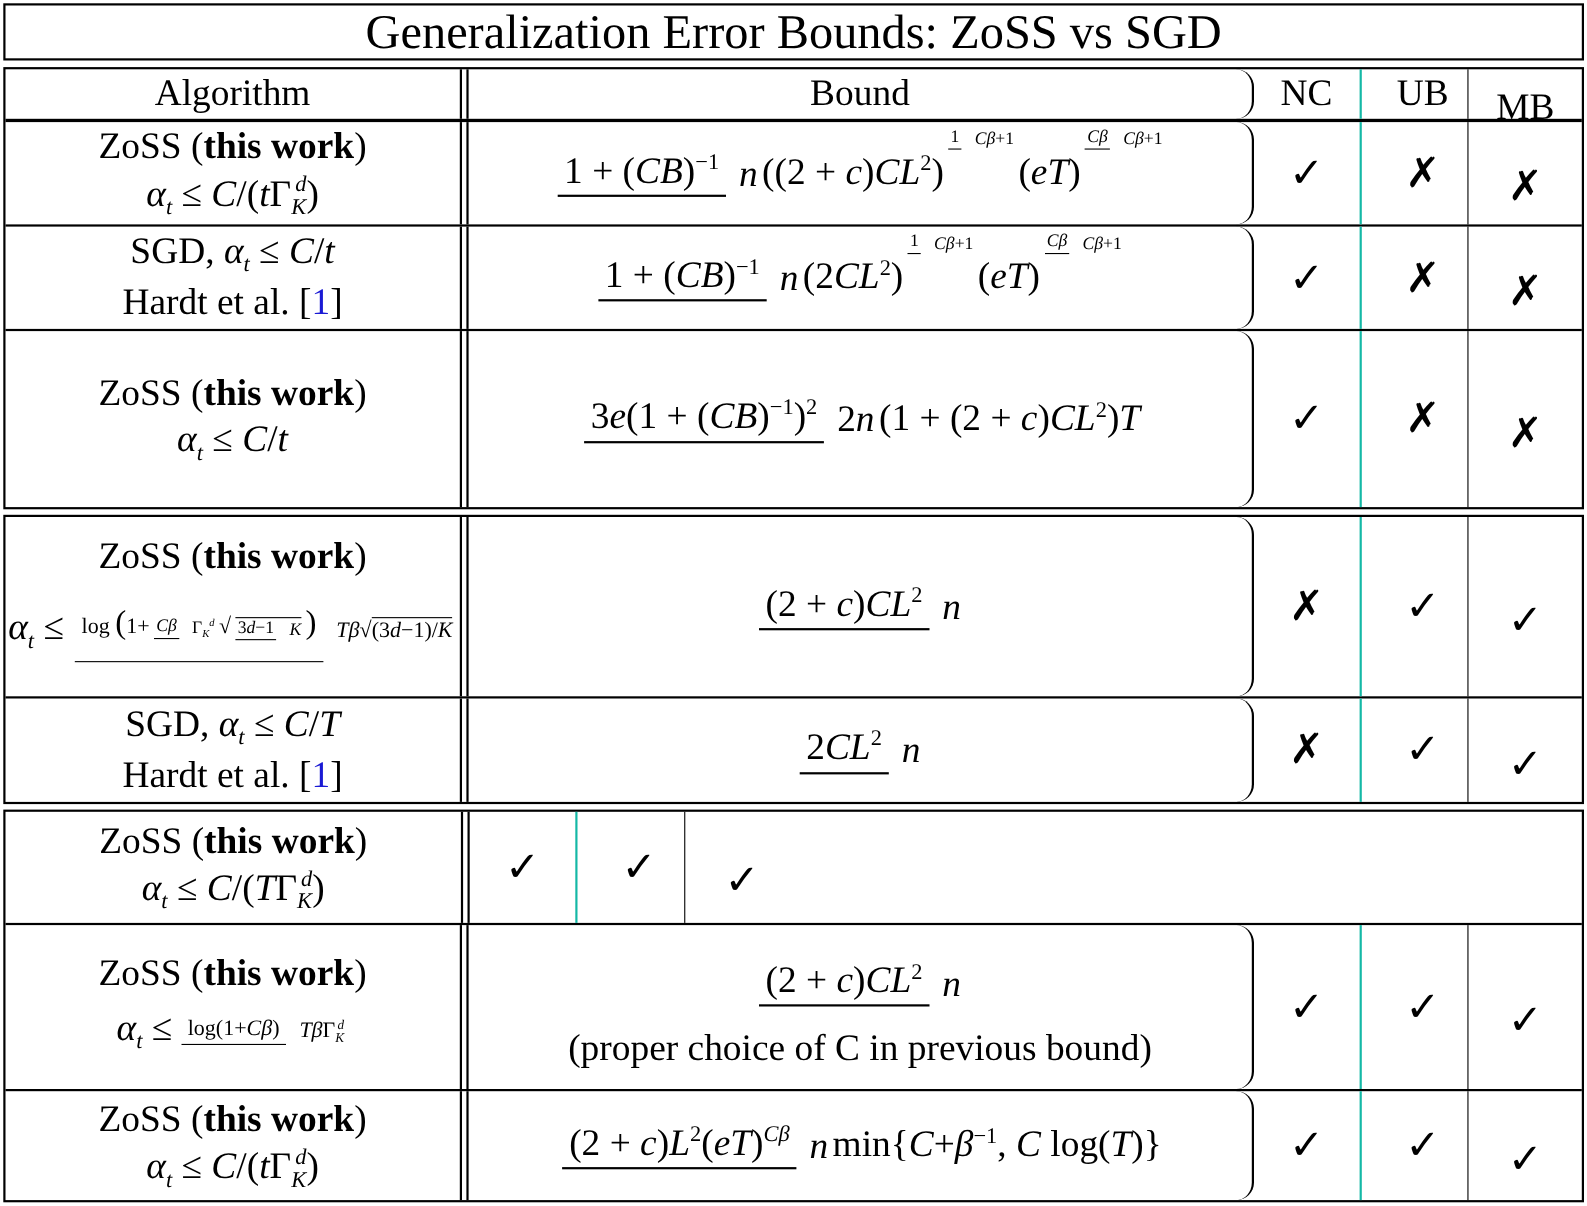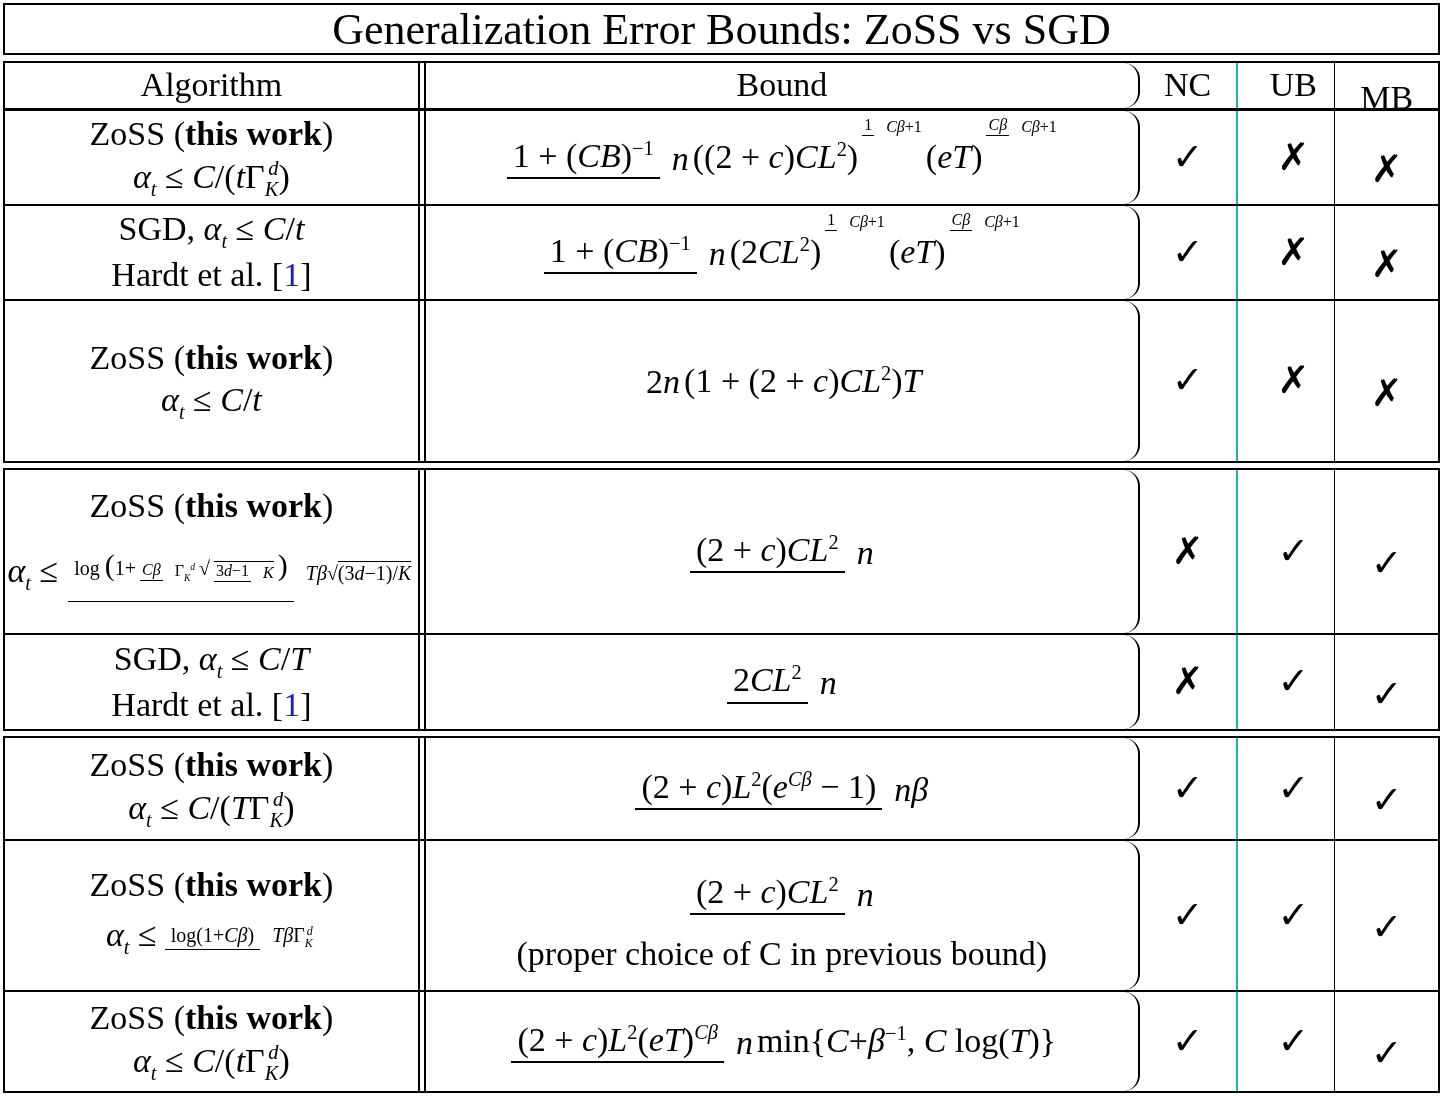--- a/index.html
+++ b/index.html
@@ -140,20 +140,21 @@
       <div>
         <span>ZoSS</span>
         <span>(</span><span class="b">this work</span><span>)</span>
       </div>
       <div class="m">α<sub>t</sub> <span class="r">≤</span> C<span class="r">/</span>t</div>
     </div>
     <div class="cell c-gap"></div>
     <div class="cell c-bound">
       <div class="expr m">
         <span class="frac">
+            <span class="num"><span class="r">3</span>e<span class="r">(1 + (</span>CB<span class="r">)</span><sup class="r">−1</sup><span class="r">)</span><sup class="r">2</sup></span>
             <span class="den"><span class="r">2</span>n</span>
           </span>
         <span><span class="r">(1 + (2 + </span>c<span class="r">)</span>CL<sup class="r">2</sup><span class="r">)</span>T</span>
       </div>
     </div>
     <div class="cell c-nc">
         <span class="mark">✓</span>
       </div>
     <div class="cell c-ub">
         <span class="mark">✗</span>
@@ -239,28 +240,20 @@
 <div class="section" style="top:736px; height:353px;">
   <div class="row sep" style="top:0; height:101px;">
     <div class="cell c-alg">
       <div>
         <span>ZoSS</span>
         <span>(</span><span class="b">this work</span><span>)</span>
       </div>
       <div class="m">α<sub>t</sub> <span class="r">≤</span> C<span class="r">/(</span>T<span class="r">Γ</span><sub>K</sub><sup style="margin-left:-10px">d</sup><span class="r">)</span></div>
     </div>
     <div class="cell c-gap"></div>
-    <div class="cell c-bound">
-      <div class="expr m">
-        <span class="frac">
-            <span class="num"><span class="r">(2 + </span>c<span class="r">)</span>L<sup class="r">2</sup><span class="r">(</span>e<sup>Cβ</sup><span class="r"> − 1)</span></span>
-            <span class="den">nβ</span>
-          </span>
-      </div>
-    </div>
     <div class="cell c-nc">
         <span class="mark">✓</span>
       </div>
     <div class="cell c-ub">
         <span class="mark">✓</span>
       </div>
     <div class="cell c-mb">
         <span class="mark">✓</span>
       </div>
   </div>

